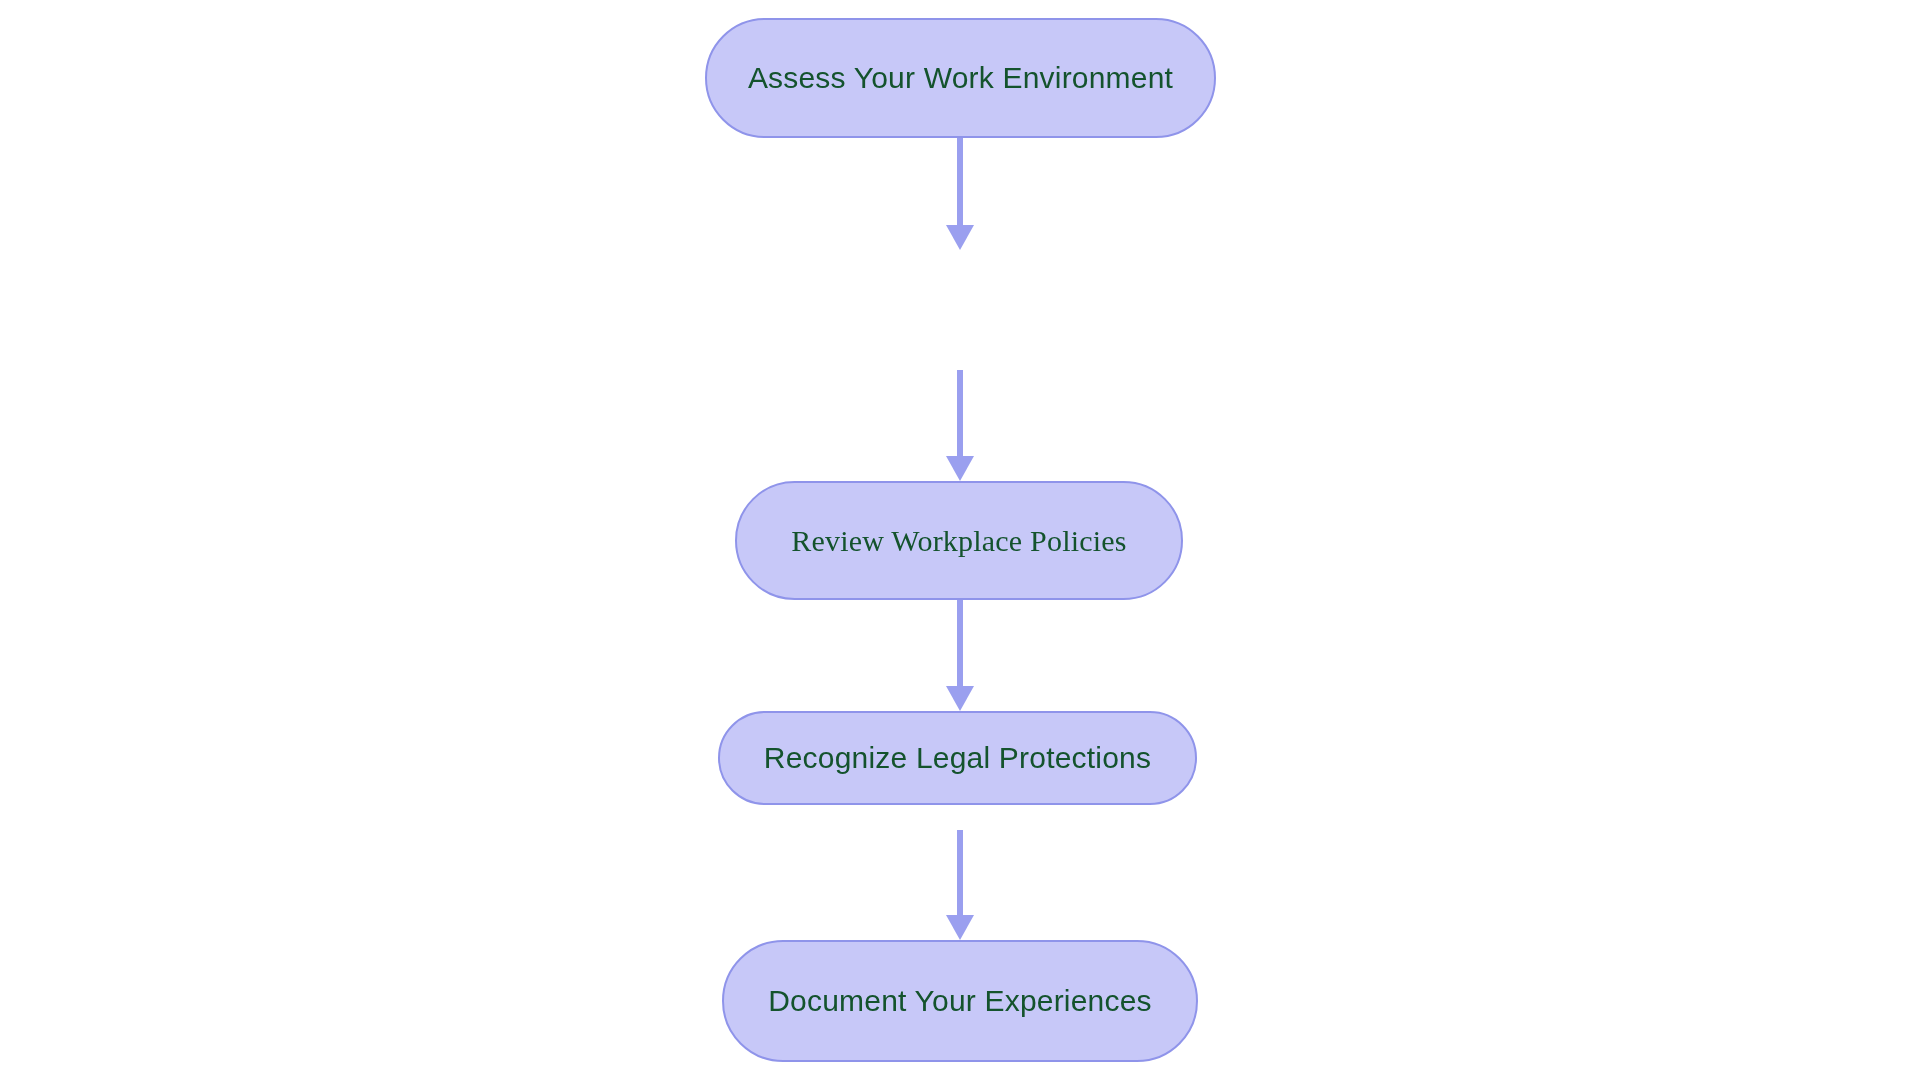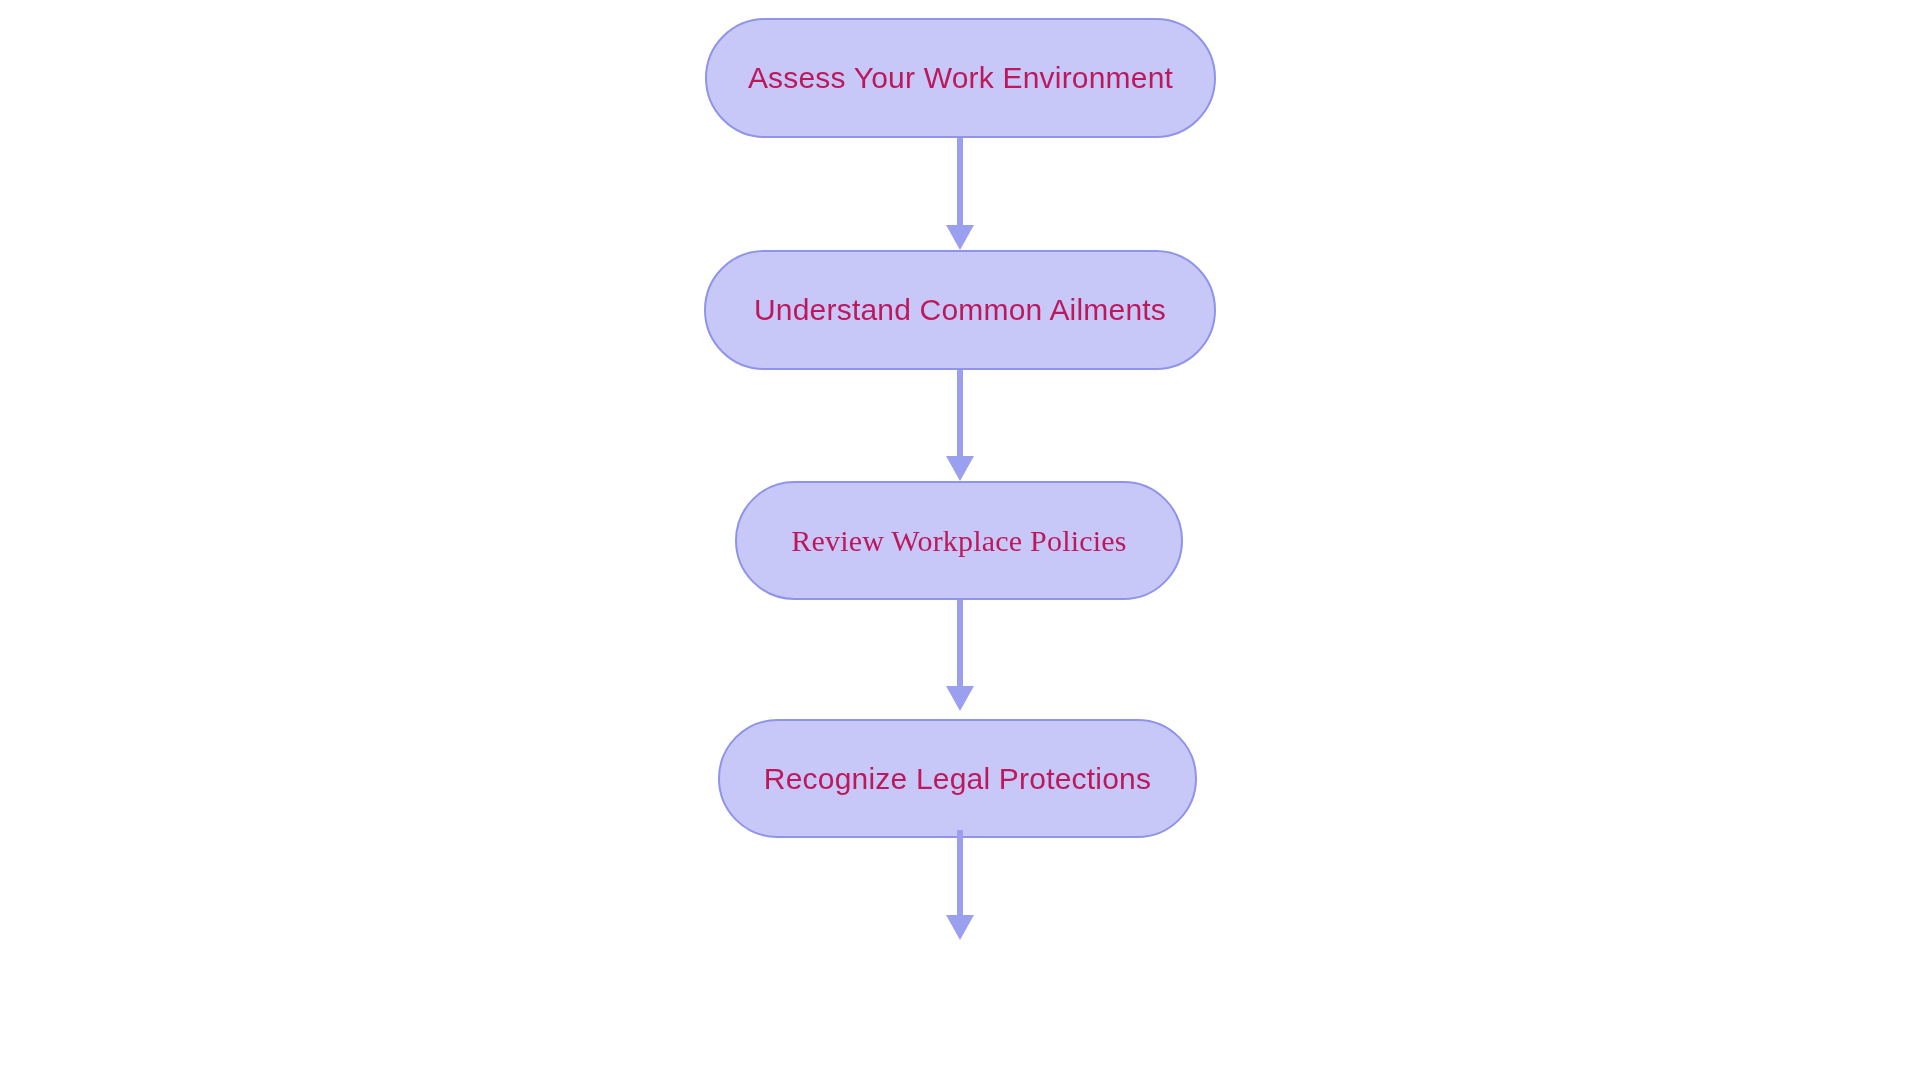--- a/index.html
+++ b/index.html
@@ -19,21 +19,21 @@
     position: absolute;
     box-sizing: border-box;
     background: #c7c8f8;
     border: 2px solid #8f94ea;
     border-radius: 62px;
     display: flex;
     align-items: center;
     justify-content: center;
   }
   .node-label {
-    color: #be185d;
+    color: #14532d;
     font-size: 30px;
     font-weight: 400;
     letter-spacing: 0.2px;
     white-space: nowrap;
     text-align: center;
   }
   .arrow {
     position: absolute;
     width: 28px;
   }
@@ -61,41 +61,41 @@
 
   <div class="node" style="left:705px; top:18px; width:511px; height:120px;">
     <span class="node-label">Assess Your Work Environment</span>
   </div>
 
   <div class="arrow" style="left:946px; top:138px; height:112px;">
     <div class="stem" style="height:88px;"></div>
     <div class="head" style="top:87px;"></div>
   </div>
 
-  <div class="node" style="left:704px; top:250px; width:512px; height:120px;">
-    <span class="node-label">Understand Common Ailments</span>
-  </div>
 
   <div class="arrow" style="left:946px; top:370px; height:111px;">
     <div class="stem" style="height:87px;"></div>
     <div class="head" style="top:86px;"></div>
   </div>
 
   <div class="node" style="left:735px; top:481px; width:448px; height:119px;font-family:Liberation Serif, serif;">
     <span class="node-label">Review Workplace Policies</span>
   </div>
 
   <div class="arrow" style="left:946px; top:600px; height:111px;">
     <div class="stem" style="height:87px;"></div>
     <div class="head" style="top:86px;"></div>
   </div>
 
-  <div class="node" style="left:718px; top:711px; width:479px; height:119px;margin-top:8px;">
+  <div class="node" style="left:718px; top:711px; width:479px; height:94px;">
     <span class="node-label">Recognize Legal Protections</span>
   </div>
 
   <div class="arrow" style="left:946px; top:830px; height:110px;">
     <div class="stem" style="height:86px;"></div>
     <div class="head" style="top:85px;"></div>
   </div>
 
+  <div class="node" style="left:722px; top:940px; width:476px; height:122px;">
+    <span class="node-label">Document Your Experiences</span>
+  </div>
 
 </div>
 
 </body></html>

